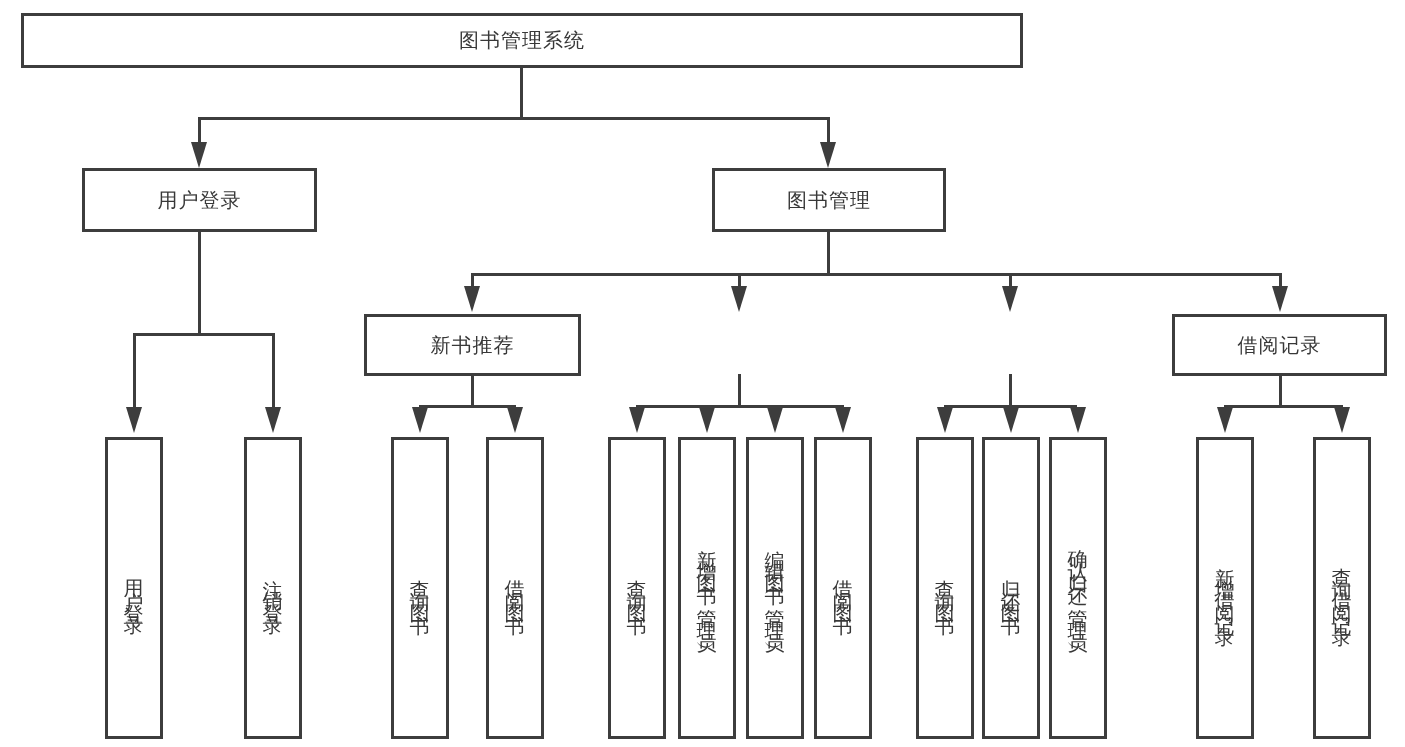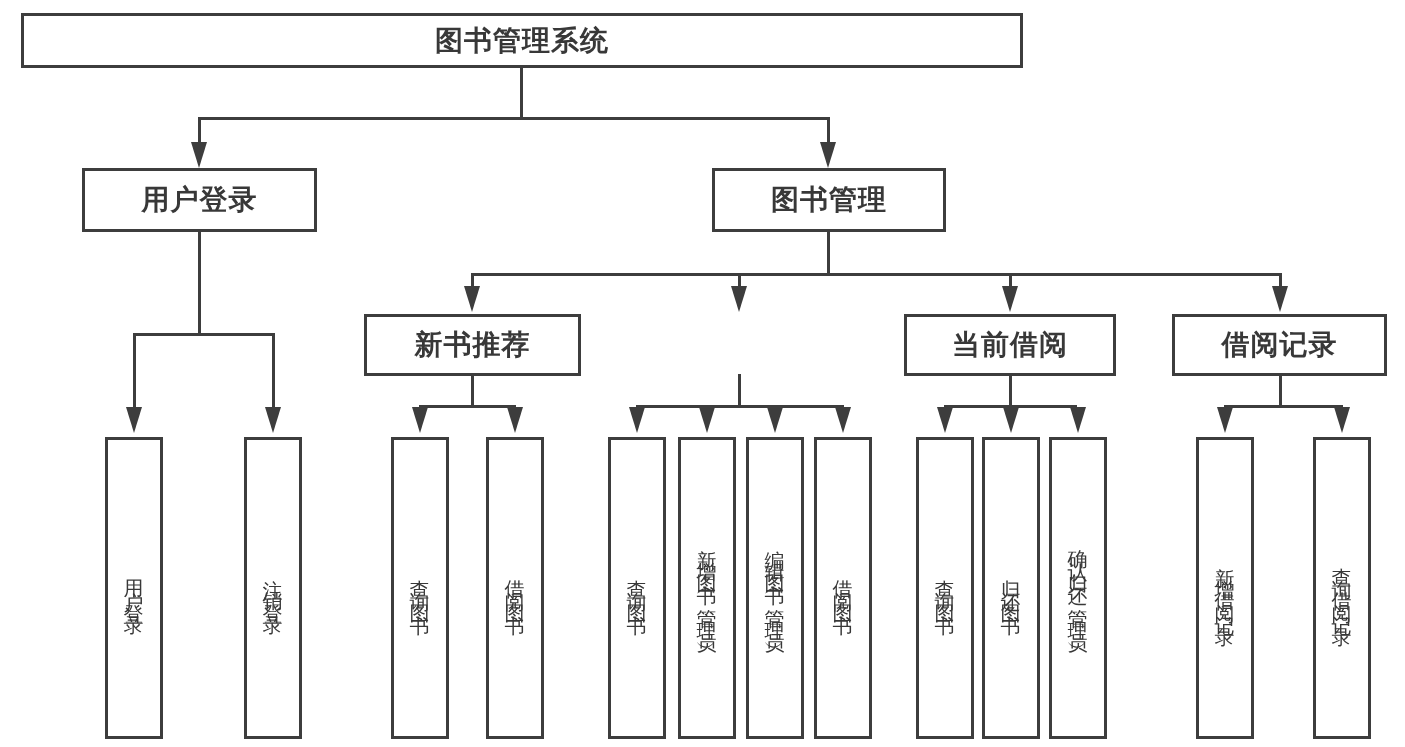--- a/index.html
+++ b/index.html
@@ -19,24 +19,23 @@
     position: absolute;
     box-sizing: border-box;
     border: 3px solid #3d3d3d;
     background: #ffffff;
     display: flex;
     align-items: center;
     justify-content: center;
     color: #383838;
   }
   .box .lbl-h {
-    font-size: 28px;
+    font-size: 20px;
     letter-spacing: 1px;
     white-space: nowrap;
-    font-weight: bold;
   }
   .box .lbl-v {
     writing-mode: vertical-rl;
     text-orientation: mixed;
     font-size: 20px;
     letter-spacing: 12px;
     line-height: 1;
   }
   .lv {
     position: absolute;
@@ -126,23 +125,20 @@
   <div class="box" style="left:82px; top:168px; width:235px; height:64px;">
     <span class="lbl-h">用户登录</span>
   </div>
   <div class="box" style="left:712px; top:168px; width:234px; height:64px;">
     <span class="lbl-h">图书管理</span>
   </div>
 
   <div class="box" style="left:364px; top:314px; width:217px; height:62px;">
     <span class="lbl-h">新书推荐</span>
   </div>
-  <div class="box" style="left:904px; top:314px; width:212px; height:62px;">
-    <span class="lbl-h">当前借阅</span>
-  </div>
   <div class="box" style="left:1172px; top:314px; width:215px; height:62px;">
     <span class="lbl-h">借阅记录</span>
   </div>
 
   <div class="box" style="left:105px; top:437px; width:58px; height:302px;">
     <span class="lbl-v">用户登录</span>
   </div>
   <div class="box" style="left:244px; top:437px; width:58px; height:302px;">
     <span class="lbl-v">注销登录</span>
   </div>

